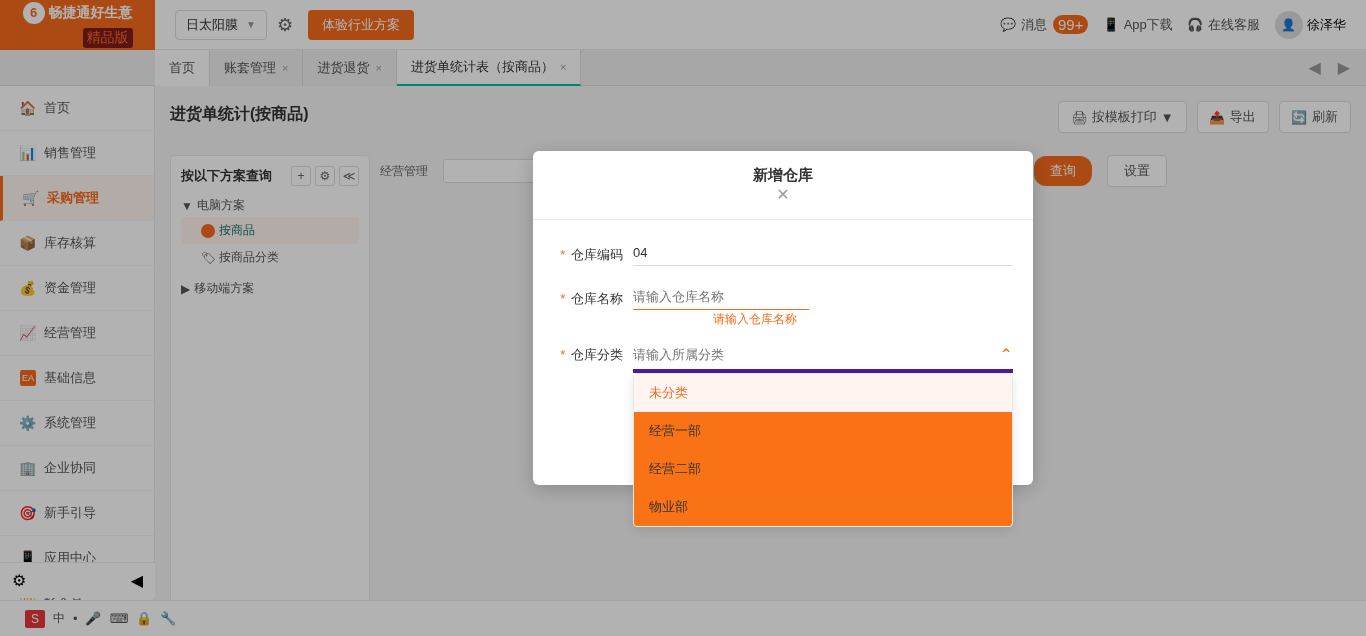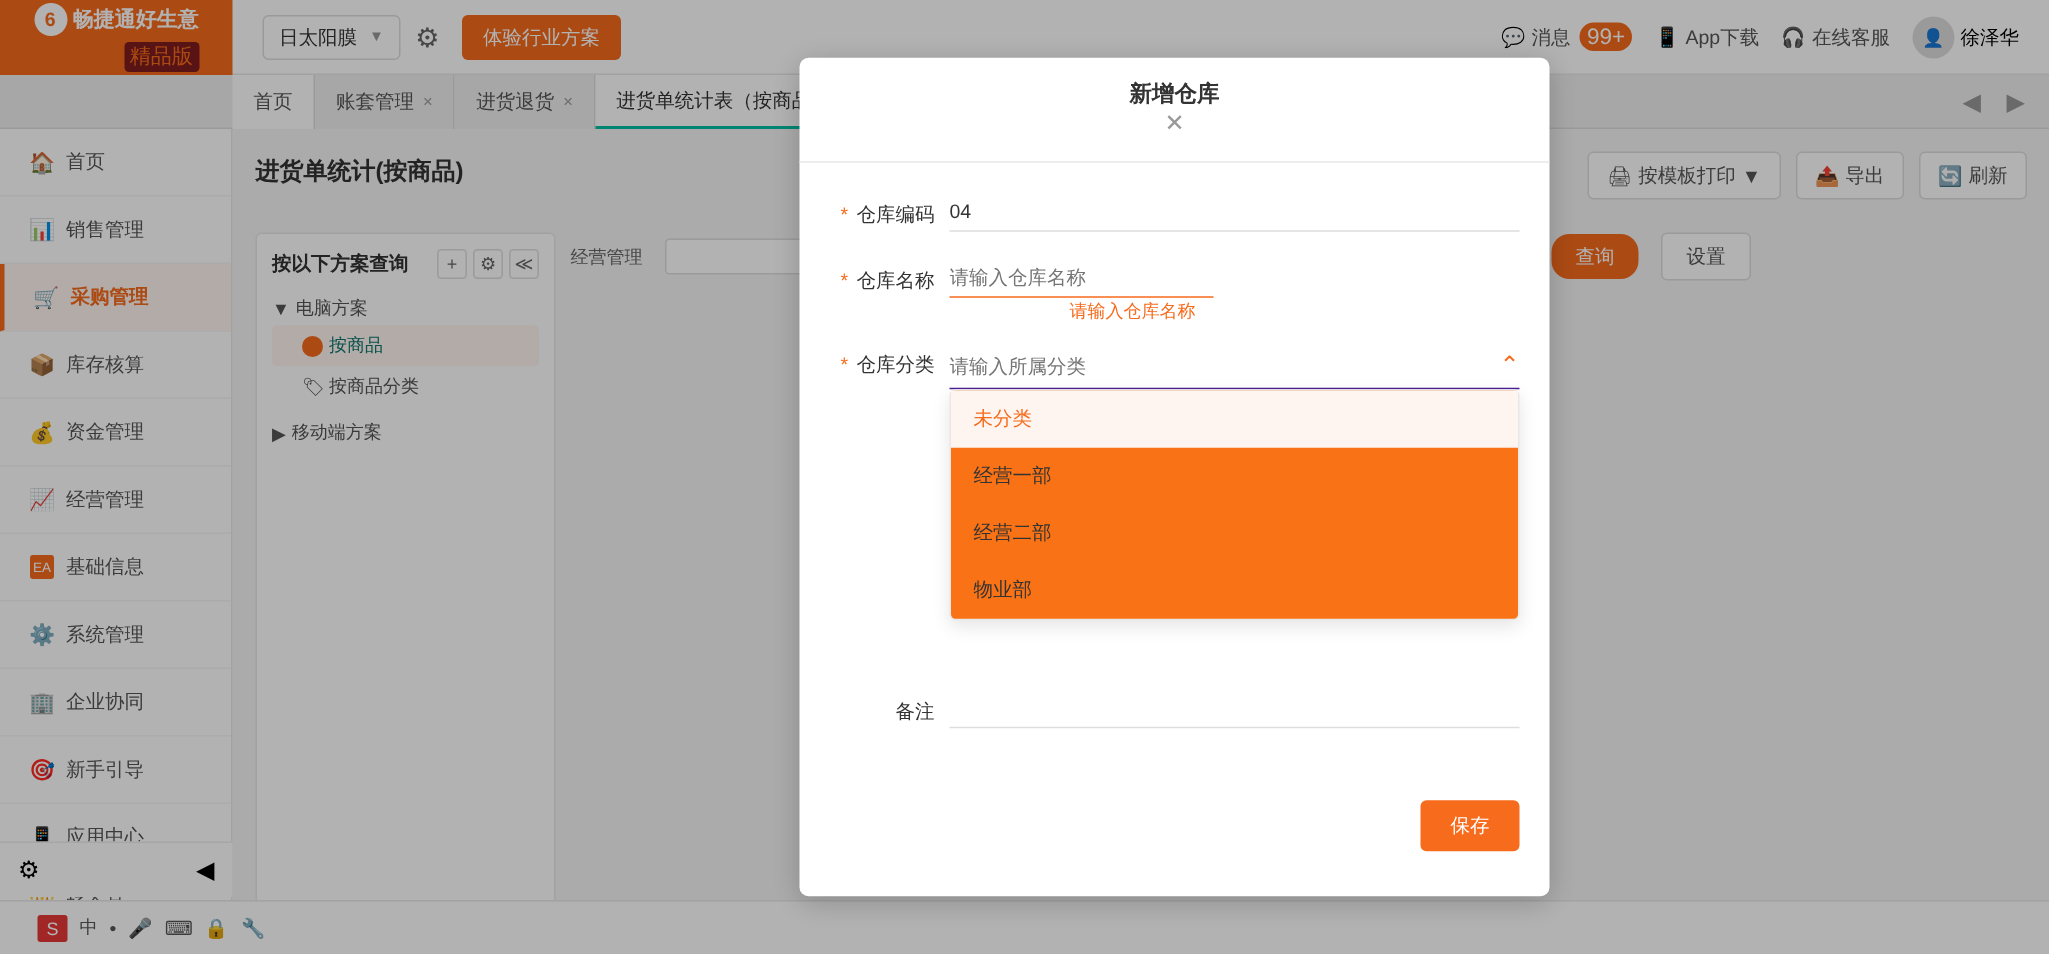--- a/index.html
+++ b/index.html
@@ -378,21 +378,21 @@
       color: #f76b1c;
       font-size: 12px;
     }
     .form-control-wrap {
       flex: 1;
       position: relative;
     }
     .dropdown-trigger {
       display: flex;
       align-items: center;
-      border-bottom: 1px solid #4c1d95;
+      border-bottom: 4px solid #4c1d95;
       padding: 5px 0;
       cursor: pointer;
     }
     .dropdown-trigger input {
       flex: 1;
       border: none;
       outline: none;
       font-size: 13px;
       color: #999;
     }
@@ -769,26 +769,20 @@
 
         <div class="dropdown-list">
           <div class="dropdown-item selected">未分类</div>
           <div class="dropdown-item">经营一部</div>
           <div class="dropdown-item">经营二部</div>
           <div class="dropdown-item">物业部</div>
         </div>
       </div>
     </div>
 
-    <div class="form-row" style="margin-top:200px;">
-      <div class="form-label">
-        <span>备注</span>
-      </div>
-      <input class="form-control" type="text" style="">
-    </div>
   </div>
   <div class="modal-footer">
     <button class="btn btn-primary">保存</button>
   </div>
 </div>
 
 <div class="bottom-bar">
   <div style="display:flex;align-items:center;gap:8px;margin-right:auto;padding-left:10px;">
     <span style="background:#e53935;color:#fff;font-size:12px;padding:2px 6px;border-radius:2px;">S</span>
     <span style="cursor:pointer;color:#555;font-size:12px;">中</span>

